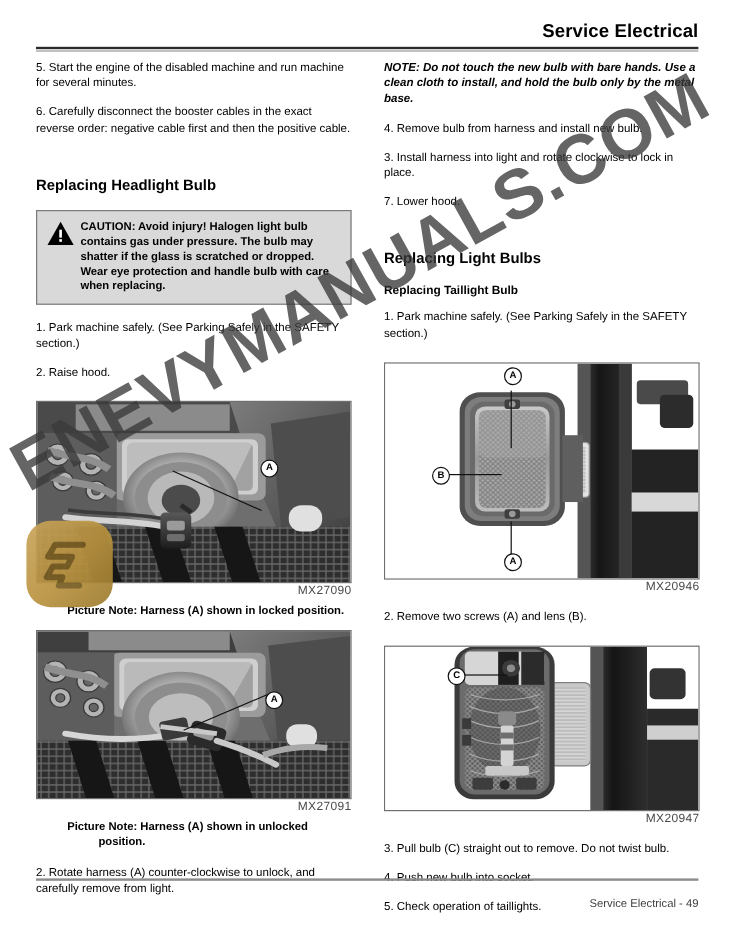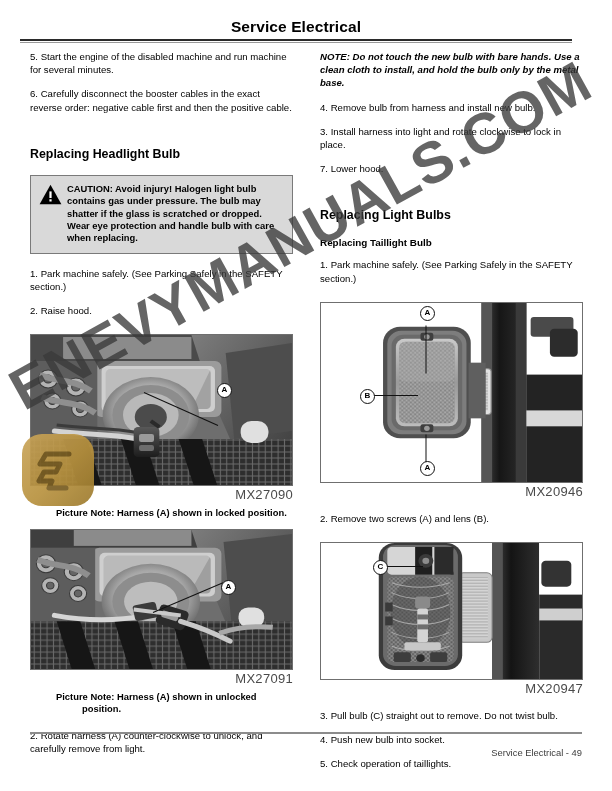--- a/index.html
+++ b/index.html
@@ -15,24 +15,24 @@
     position: relative;
     width: 612px;
     height: 791px;
     overflow: hidden;
     background: #ffffff;
   }
 
   
   #page-header {
     position: absolute;
-    left: 20px;
+    left: 30px;
     top: 18px;
     width: 552px;
-    text-align: center;
+    text-align: right;
   }
   .header-title {
     font-size: 15.5px;
     font-weight: bold;
     letter-spacing: .1px;
     line-height: 17px;
   }
   .header-rule-thick {
     margin-top: 4px;
     height: 2px;
@@ -109,21 +109,21 @@
   .figure { margin: 0; }
   .fig-frame {
     border: 1px solid #6f6f6f;
     background: #ffffff;
     position: relative;
     overflow: hidden;
     box-sizing: border-box;
   }
   .fig-id {
     text-align: right;
-    font-size: 13px;
+    font-size: 10px;
     letter-spacing: .3px;
     color: #4a4a4a;
     margin-top: 1px;
   }
   .fig-caption {
     font-size: 9.4px;
     line-height: 12.4px;
     font-weight: bold;
     padding-left: 26px;
     text-indent: -26px;

